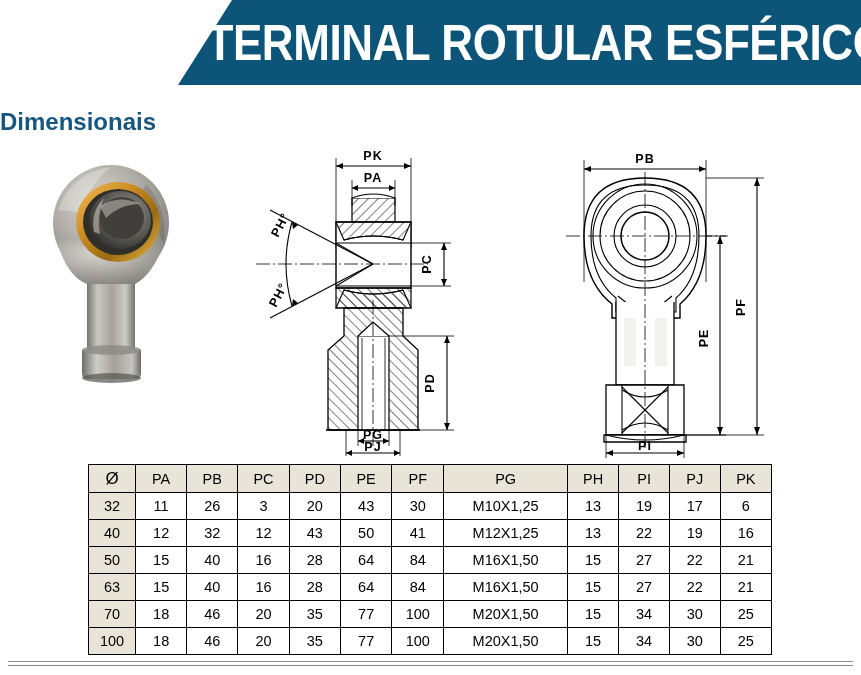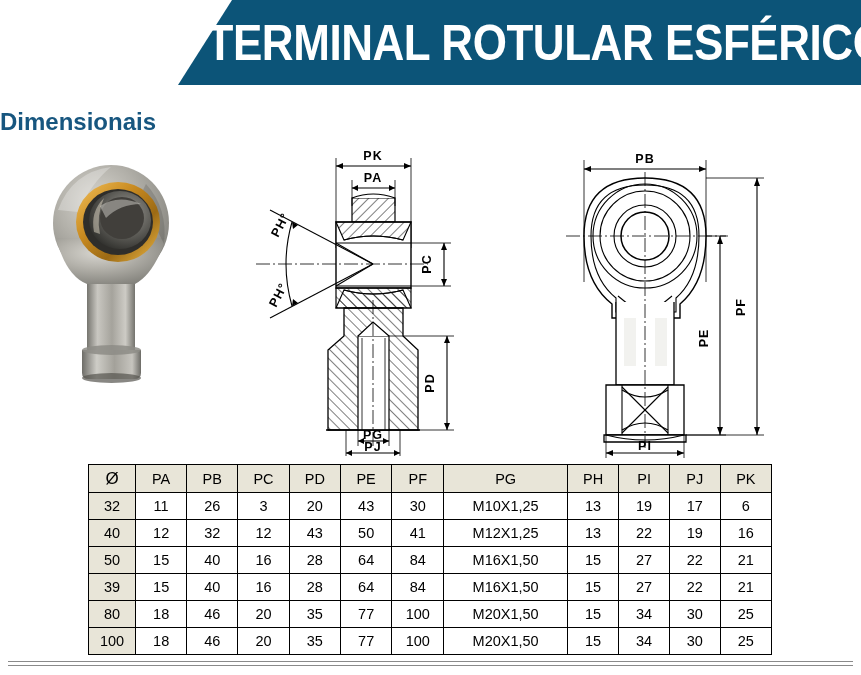--- a/index.html
+++ b/index.html
@@ -448,35 +448,35 @@
         <td>28</td>
         <td>64</td>
         <td>84</td>
         <td>M16X1,50</td>
         <td>15</td>
         <td>27</td>
         <td>22</td>
         <td>21</td>
       </tr>
       <tr>
-        <td class="sizecell">39</td>
+        <td class="sizecell">63</td>
         <td>15</td>
         <td>40</td>
         <td>16</td>
         <td>28</td>
         <td>64</td>
         <td>84</td>
         <td>M16X1,50</td>
         <td>15</td>
         <td>27</td>
         <td>22</td>
         <td>21</td>
       </tr>
       <tr>
-        <td class="sizecell">80</td>
+        <td class="sizecell">70</td>
         <td>18</td>
         <td>46</td>
         <td>20</td>
         <td>35</td>
         <td>77</td>
         <td>100</td>
         <td>M20X1,50</td>
         <td>15</td>
         <td>34</td>
         <td>30</td>

